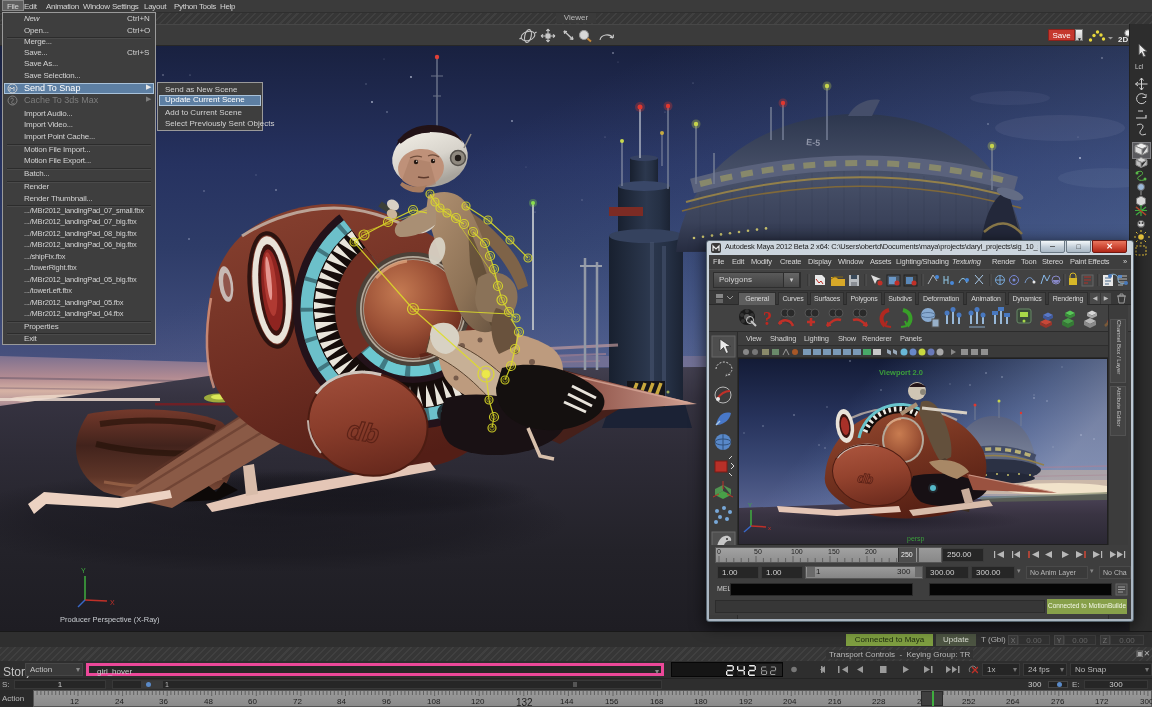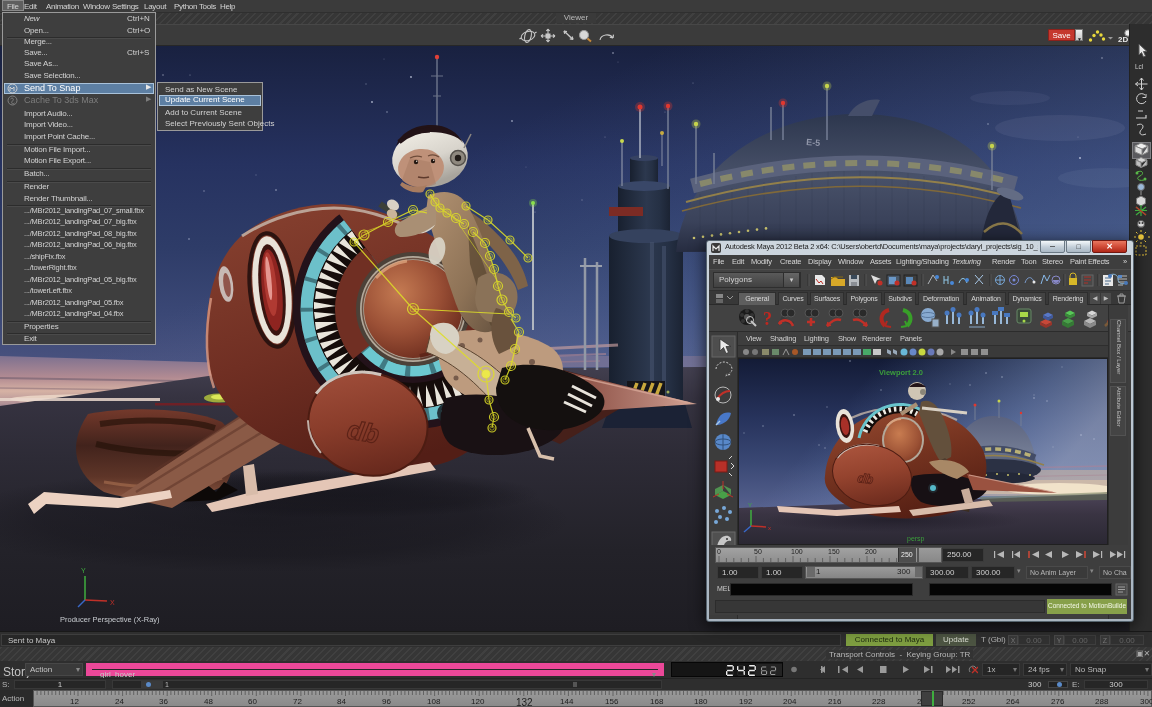--- a/index.html
+++ b/index.html
@@ -518,41 +518,40 @@
 <circle cx="11" cy="213" r="2.8" fill="#e8c43c" stroke="none"></circle>
           <g stroke="#e8c43c" stroke-width="1">
             <path d="M11 208v-2M11 218v2M6 213H4M18 213h2M7.5 209.5L6 208M14.5 209.5L16 208M7.5 216.5L6 218M14.5 216.5L16 218"></path>
           </g>
 <rect x="6" y="222" width="10" height="9" stroke="#e8c43c" stroke-dasharray="2 1.5"></rect>
 </g>
       </svg>
     </div>
 
 <div class="ab" style="left:0;top:631px;width:1152px;height:16px;background:#2f2f2f;border-top:1px solid #191919;box-sizing:border-box;">
-  <div class="ab" style="left:1px;top:2px;width:840px;height:12px;background:#272727;border:1px solid #3e3e3e;box-sizing:border-box;color:#c8c8c8;font-size:8px;line-height:11px;padding-left:6px;">Sent to Maya</div>
   <div class="ab" style="left:846px;top:2px;width:87px;height:12px;background:#7d9d40;color:#1c290e;font-size:8px;line-height:12px;text-align:center;">Connected to Maya</div>
   <div class="ab" style="left:936px;top:2px;width:40px;height:12px;background:#4c5442;color:#d8dcd0;font-size:8px;line-height:12px;text-align:center;">Update</div>
   <div class="ab" style="left:981px;top:3px;color:#b0b0b0;font-size:8px;">T (Gbl)</div>
   <div class="ab" style="left:1008px;top:3px;width:10px;height:10px;background:#3a3a3a;border:1px solid #4a4a4a;box-sizing:border-box;color:#777;font-size:7px;text-align:center;line-height:9px;">X</div>
   <div class="ab" style="left:1018px;top:3px;width:32px;height:10px;background:#313131;border:1px solid #3e3e3e;box-sizing:border-box;color:#666;font-size:8px;text-align:center;line-height:9px;">0.00</div>
   <div class="ab" style="left:1054px;top:3px;width:10px;height:10px;background:#3a3a3a;border:1px solid #4a4a4a;box-sizing:border-box;color:#777;font-size:7px;text-align:center;line-height:9px;">Y</div>
   <div class="ab" style="left:1064px;top:3px;width:32px;height:10px;background:#313131;border:1px solid #3e3e3e;box-sizing:border-box;color:#666;font-size:8px;text-align:center;line-height:9px;">0.00</div>
   <div class="ab" style="left:1100px;top:3px;width:10px;height:10px;background:#3a3a3a;border:1px solid #4a4a4a;box-sizing:border-box;color:#777;font-size:7px;text-align:center;line-height:9px;">Z</div>
   <div class="ab" style="left:1110px;top:3px;width:34px;height:10px;background:#313131;border:1px solid #3e3e3e;box-sizing:border-box;color:#666;font-size:8px;text-align:center;line-height:9px;">0.00</div>
 </div>
 
 <div class="ab hatch" style="left:0;top:647px;width:1152px;height:14px;">
   <div class="ab" style="left:826px;top:3px;color:#b8b8b8;font-size:8px;background:#333;padding:0 3px;">Transport Controls&nbsp; -&nbsp; Keying Group: TR</div>
   <div class="ab" style="left:1136px;top:2px;color:#aaa;font-size:8px;">▣✕</div>
 </div>
 
 <div class="ab" style="left:0;top:661px;width:1152px;height:17px;background:#2e2e2e;">
   <div class="ab" style="left:3px;top:4px;color:#c4c4c4;font-size:12px;">Story</div>
   <div class="ab" style="left:25px;top:2px;width:58px;height:13px;background:#3a3a3a;border:1px solid #474747;box-sizing:border-box;color:#c4c4c4;font-size:8px;line-height:11px;padding-left:4px;">Action <span style="float:right;color:#888;margin-right:2px;">▾</span></div>
-  <div class="ab" style="left:86px;top:2px;width:578px;height:13px;background:#272727;border:6px solid #ec4899;box-sizing:border-box;color:#c8c8c8;font-size:8px;line-height:11px;padding-left:8px;">girl_hover<span style="float:right;color:#888;margin-right:2px;">▾</span></div>
+  <div class="ab" style="left:86px;top:2px;width:578px;height:13px;background:#272727;border:3px solid #ec4899;box-sizing:border-box;color:#c8c8c8;font-size:8px;line-height:11px;padding-left:8px;">girl_hover<span style="float:right;color:#888;margin-right:2px;">▾</span></div>
 
   <div class="ab" style="left:671px;top:1px;width:112px;height:15px;background:#151515;border:1px solid #060606;box-sizing:border-box;">
     <div class="ab" style="left:84px;top:1px;width:26px;height:12px;background:#232323;"></div>
     <svg class="ab" style="left:2px;top:1px" width="108" height="13" viewBox="0 0 108 13">
           <rect x="53.0" y="1.0" width="5.9" height="1.4" fill="#ececec" rx="0.5"></rect>
           <rect x="58.5" y="2.0" width="1.4" height="4.1" fill="#ececec" rx="0.5"></rect>
           <rect x="58.5" y="6.9" width="1.4" height="4.1" fill="#232323" rx="0.5"></rect>
           <rect x="53.0" y="10.6" width="5.9" height="1.4" fill="#ececec" rx="0.5"></rect>
           <rect x="52.0" y="6.9" width="1.4" height="4.1" fill="#ececec" rx="0.5"></rect>
           <rect x="52.0" y="2.0" width="1.4" height="4.1" fill="#232323" rx="0.5"></rect>
@@ -645,21 +644,21 @@
 <div class="ab" style="left:616px;top:6px;width:20px;text-align:left;color:#1e1e1e;font-size:8px;">168</div>
 <div class="ab" style="left:660px;top:6px;width:20px;text-align:left;color:#1e1e1e;font-size:8px;">180</div>
 <div class="ab" style="left:705px;top:6px;width:20px;text-align:left;color:#1e1e1e;font-size:8px;">192</div>
 <div class="ab" style="left:749px;top:6px;width:20px;text-align:left;color:#1e1e1e;font-size:8px;">204</div>
 <div class="ab" style="left:794px;top:6px;width:20px;text-align:left;color:#1e1e1e;font-size:8px;">216</div>
 <div class="ab" style="left:838px;top:6px;width:20px;text-align:left;color:#1e1e1e;font-size:8px;">228</div>
 <div class="ab" style="left:883px;top:6px;width:20px;text-align:left;color:#1e1e1e;font-size:8px;">240</div>
 <div class="ab" style="left:928px;top:6px;width:20px;text-align:left;color:#1e1e1e;font-size:8px;">252</div>
 <div class="ab" style="left:972px;top:6px;width:20px;text-align:left;color:#1e1e1e;font-size:8px;">264</div>
 <div class="ab" style="left:1017px;top:6px;width:20px;text-align:left;color:#1e1e1e;font-size:8px;">276</div>
-<div class="ab" style="left:1061px;top:6px;width:20px;text-align:left;color:#1e1e1e;font-size:8px;">288</div>
+<div class="ab" style="left:1061px;top:6px;width:20px;text-align:left;color:#1e1e1e;font-size:8px;">172</div>
 <div class="ab" style="left:1106px;top:6px;width:20px;text-align:left;color:#1e1e1e;font-size:8px;">300</div>
 <div class="ab" style="left:887px;top:0;width:22px;height:15px;background:#3f3f3f;border:1px solid #2a2a2a;box-sizing:border-box;"></div>
 <div class="ab" style="left:898px;top:0;width:2px;height:15px;background:#3fae3f;"></div>
       </div>
 </div>
 
 <div class="ab" id="maya" style="left:706px;top:240px;width:428px;height:382px;">
       <div class="ab" style="left:0;top:0;width:428px;height:382px;background:linear-gradient(#cdd6de,#a8b4c0);border:1px solid #55636e;border-radius:3px;box-shadow:0 3px 16px rgba(0,0,0,0.75);box-sizing:border-box;"></div>
       <svg class="ab" style="left:5px;top:3px;" width="10" height="10" viewBox="0 0 10 10">
         <rect width="10" height="10" rx="2" fill="#3a3a3a"></rect>

